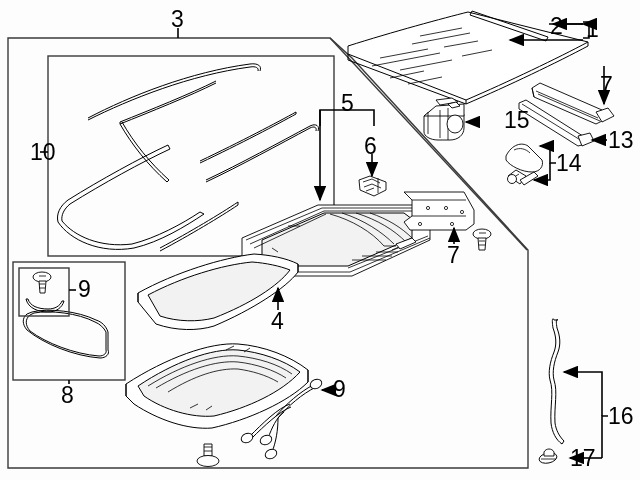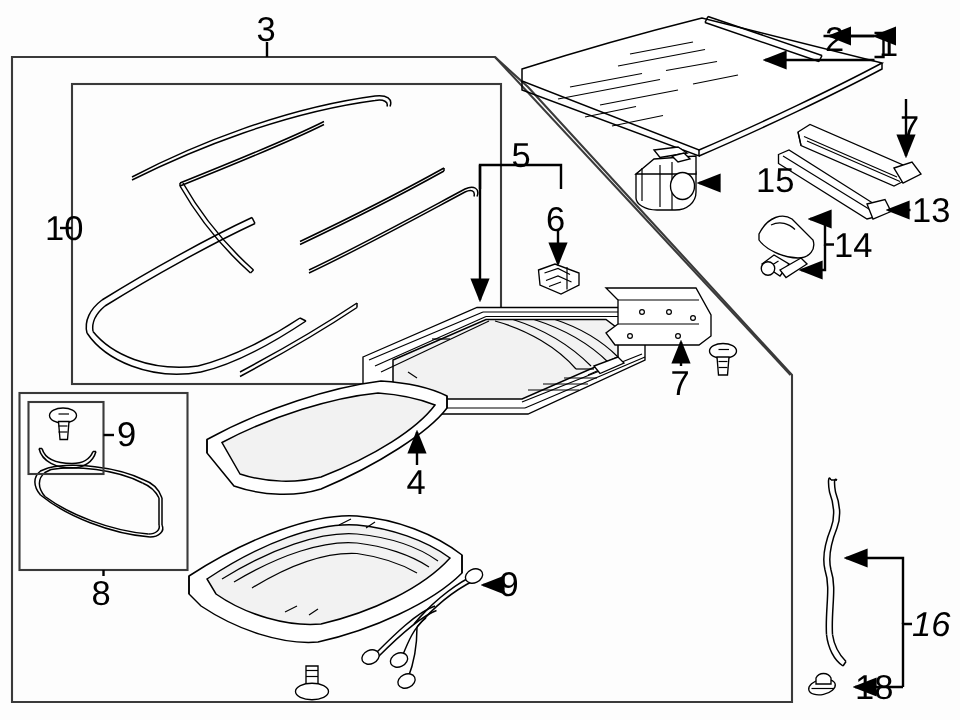--- a/index.html
+++ b/index.html
@@ -392,16 +392,16 @@
   <div class="callout" style="left:364px; top:135px;">6</div>
   <div class="callout" style="left:447px; top:244px;">7</div>
   <div class="callout" style="left:61px;  top:384px;">8</div>
   <div class="callout" style="left:78px;  top:278px;">9</div>
   <div class="callout" style="left:30px;  top:141px;">10</div>
   <div class="callout" style="left:333px; top:378px;">9</div>
   <div class="callout" style="left:600px; top:74px;">7</div>
   <div class="callout" style="left:608px; top:129px;">13</div>
   <div class="callout" style="left:556px; top:152px;">14</div>
   <div class="callout" style="left:480px; top:109px;margin-left:24px;">15</div>
-  <div class="callout" style="left:608px; top:405px;font-style:italic;">16</div>
-  <div class="callout" style="left:570px; top:447px;">18</div>
+  <div class="callout" style="left:608px; top:405px;">16</div>
+  <div class="callout" style="left:570px; top:447px;">17</div>
 
 </div>
 
 </body></html>

